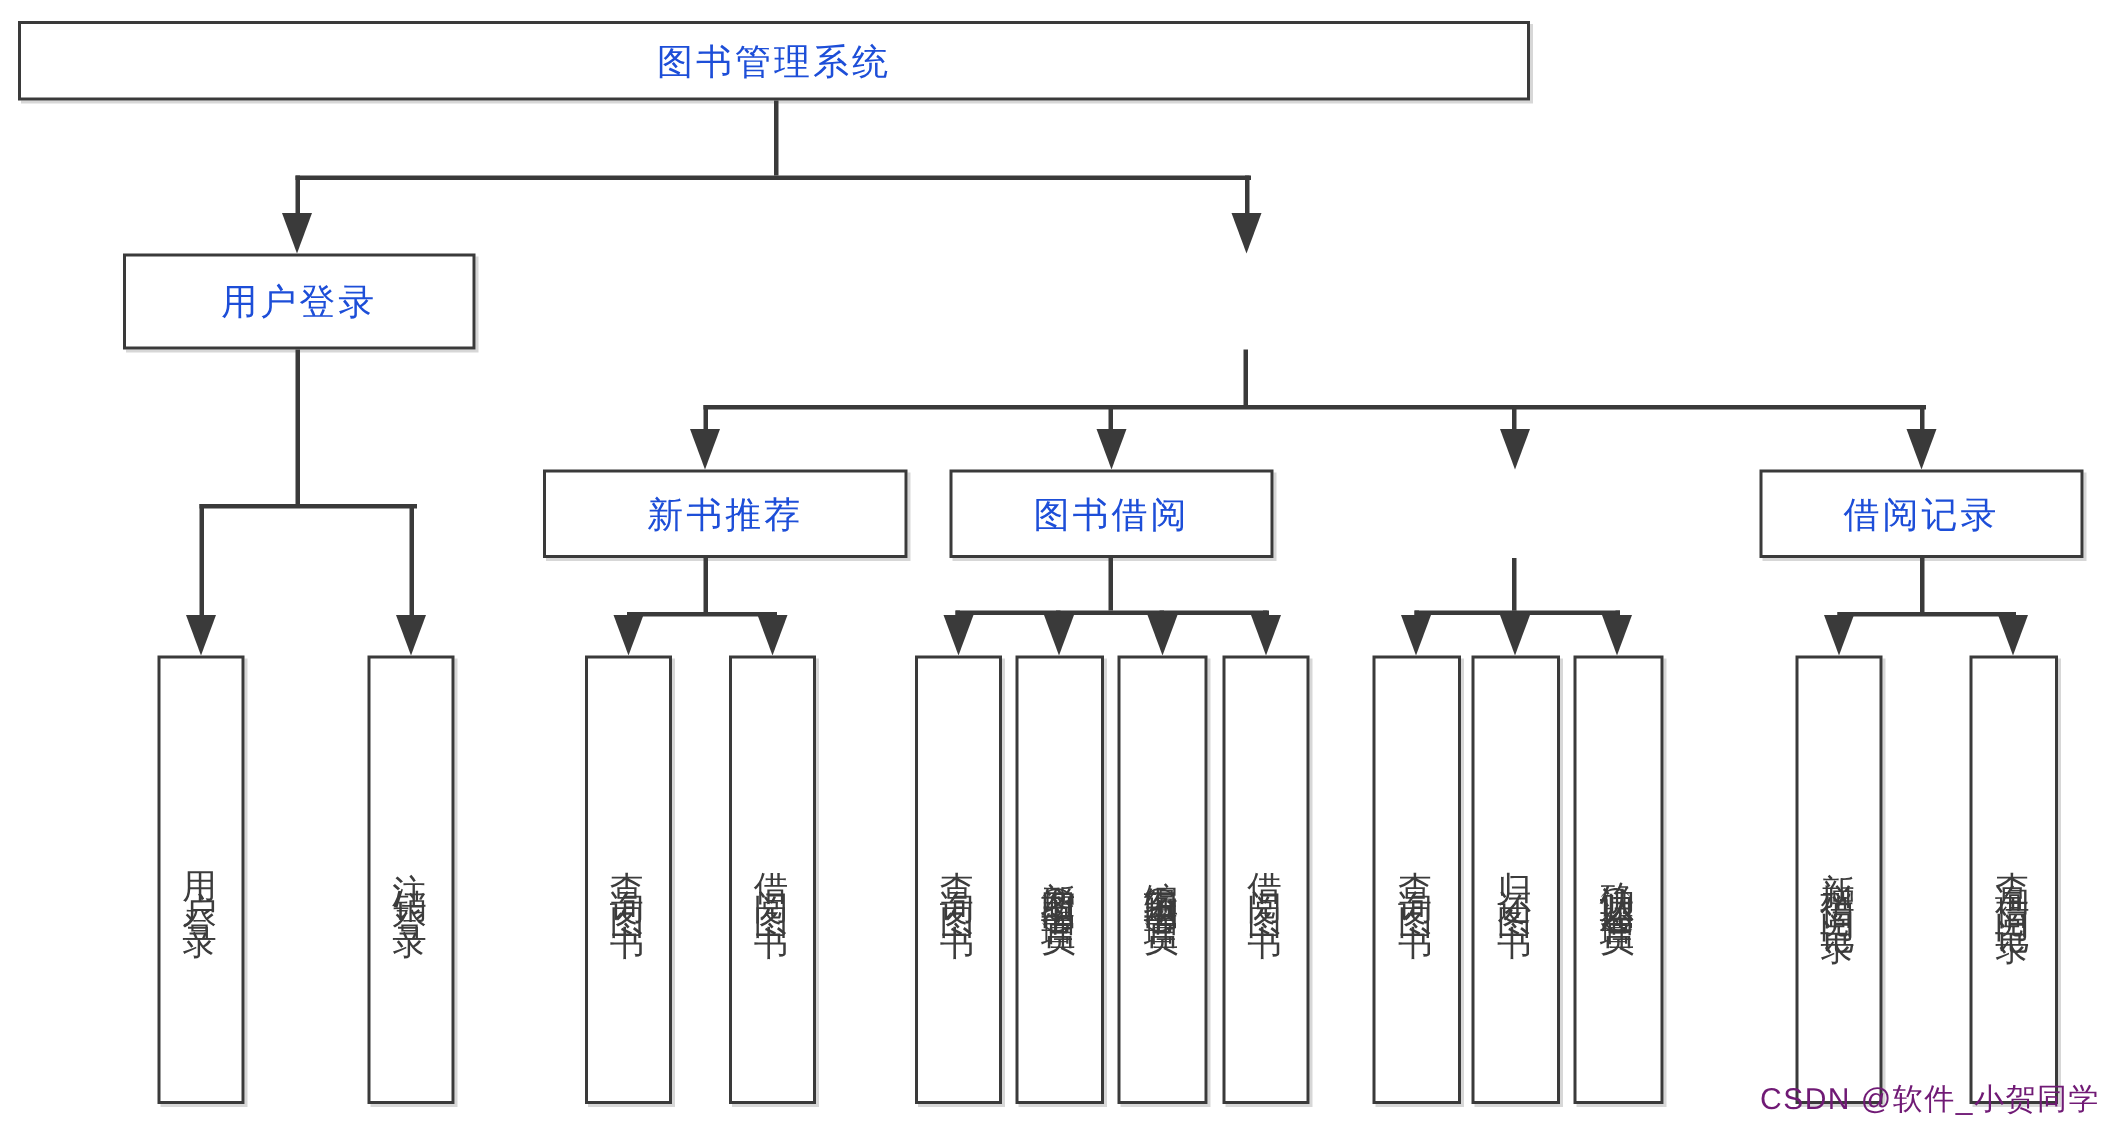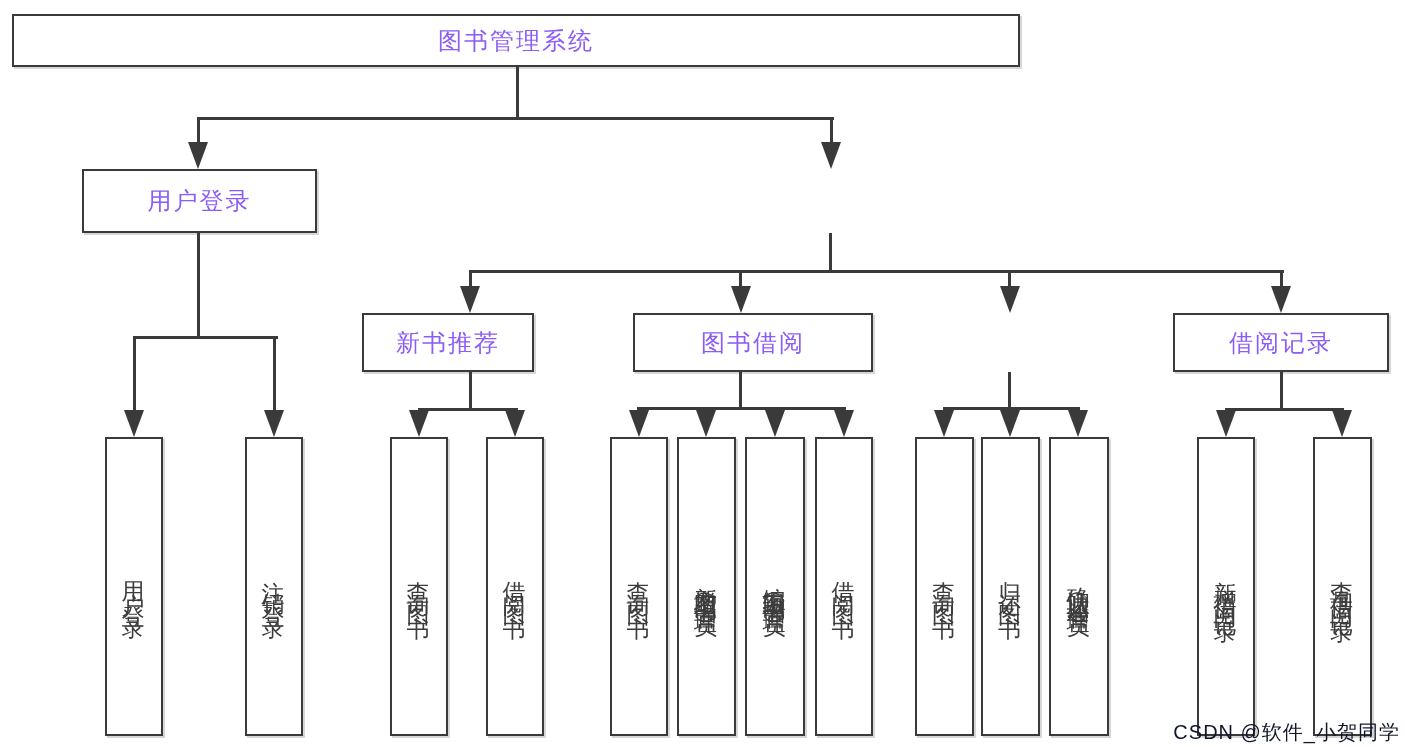--- a/index.html
+++ b/index.html
@@ -8,39 +8,39 @@
     background:#ffffff; overflow:hidden;
     font-family:"Liberation Sans","DejaVu Sans",sans-serif;
   }
   .box {
     position:absolute; box-sizing:border-box; background:#ffffff;
     border:2px solid #3a3a3a;
     box-shadow:2px 2px 0 rgba(140,140,140,0.35);
     display:flex; align-items:center; justify-content:center;
   }
   .hlabel {
-    font-size:24px; color:#8b5cf6; letter-spacing:2px; white-space:nowrap;
+    font-size:24px; color:#1d4ed8; letter-spacing:2px; white-space:nowrap;
   }
   .vlabel {
     writing-mode:vertical-rl; text-orientation:mixed;
     font-size:23px; color:#3c3c3c; white-space:nowrap;
   }
   .v4 { letter-spacing:12px; }
   .v6 { letter-spacing:8px; }
   .v9 { letter-spacing:4px; }
   .line { position:absolute; background:#3a3a3a; }
   .arrow {
     position:absolute; width:0; height:0;
     border-left:10px solid transparent;
     border-right:10px solid transparent;
     border-top:27px solid #3a3a3a;
   }
   .watermark {
     position:absolute; right:5px; top:719px;
-    font-size:20px; color:#0f172a; letter-spacing:1px; white-space:nowrap;
+    font-size:20px; color:#701a75; letter-spacing:1px; white-space:nowrap;
   }
 </style>
 </head>
 <body>
 
 <div class="stage">
 
   <div class="box" style="left:12px; top:14px; width:1008px; height:53px;">
     <span class="hlabel">图书管理系统</span>
   </div>
@@ -74,24 +74,24 @@
   <div class="line" style="left:469px; top:270px; width:815px; height:3px;"></div>
   <div class="line" style="left:469px; top:270px; width:3px; height:18px;"></div>
   <div class="line" style="left:739px; top:270px; width:3px; height:18px;"></div>
   <div class="line" style="left:1008px; top:270px; width:3px; height:18px;"></div>
   <div class="line" style="left:1280px; top:270px; width:3px; height:18px;"></div>
   <div class="arrow" style="left:460px; top:286px;"></div>
   <div class="arrow" style="left:731px; top:286px;"></div>
   <div class="arrow" style="left:1000px; top:286px;"></div>
   <div class="arrow" style="left:1271px; top:286px;"></div>
 
-  <div class="box" style="left:362px; top:313px; width:172px; height:59px;">
+  <div class="box" style="left:362px; top:313px; width:243px; height:59px;">
     <span class="hlabel">新书推荐</span>
   </div>
-  <div class="box" style="left:633px; top:313px; width:240px; height:59px;">
+  <div class="box" style="left:633px; top:313px; width:216px; height:59px;">
     <span class="hlabel">图书借阅</span>
   </div>
   <div class="box" style="left:1173px; top:313px; width:216px; height:59px;">
     <span class="hlabel">借阅记录</span>
   </div>
 
   <div class="line" style="left:469px; top:372px; width:3px; height:36px;"></div>
   <div class="line" style="left:418px; top:408px; width:100px; height:3px;"></div>
   <div class="line" style="left:418px; top:408px; width:3px; height:6px;"></div>
   <div class="line" style="left:514px; top:408px; width:3px; height:6px;"></div>

